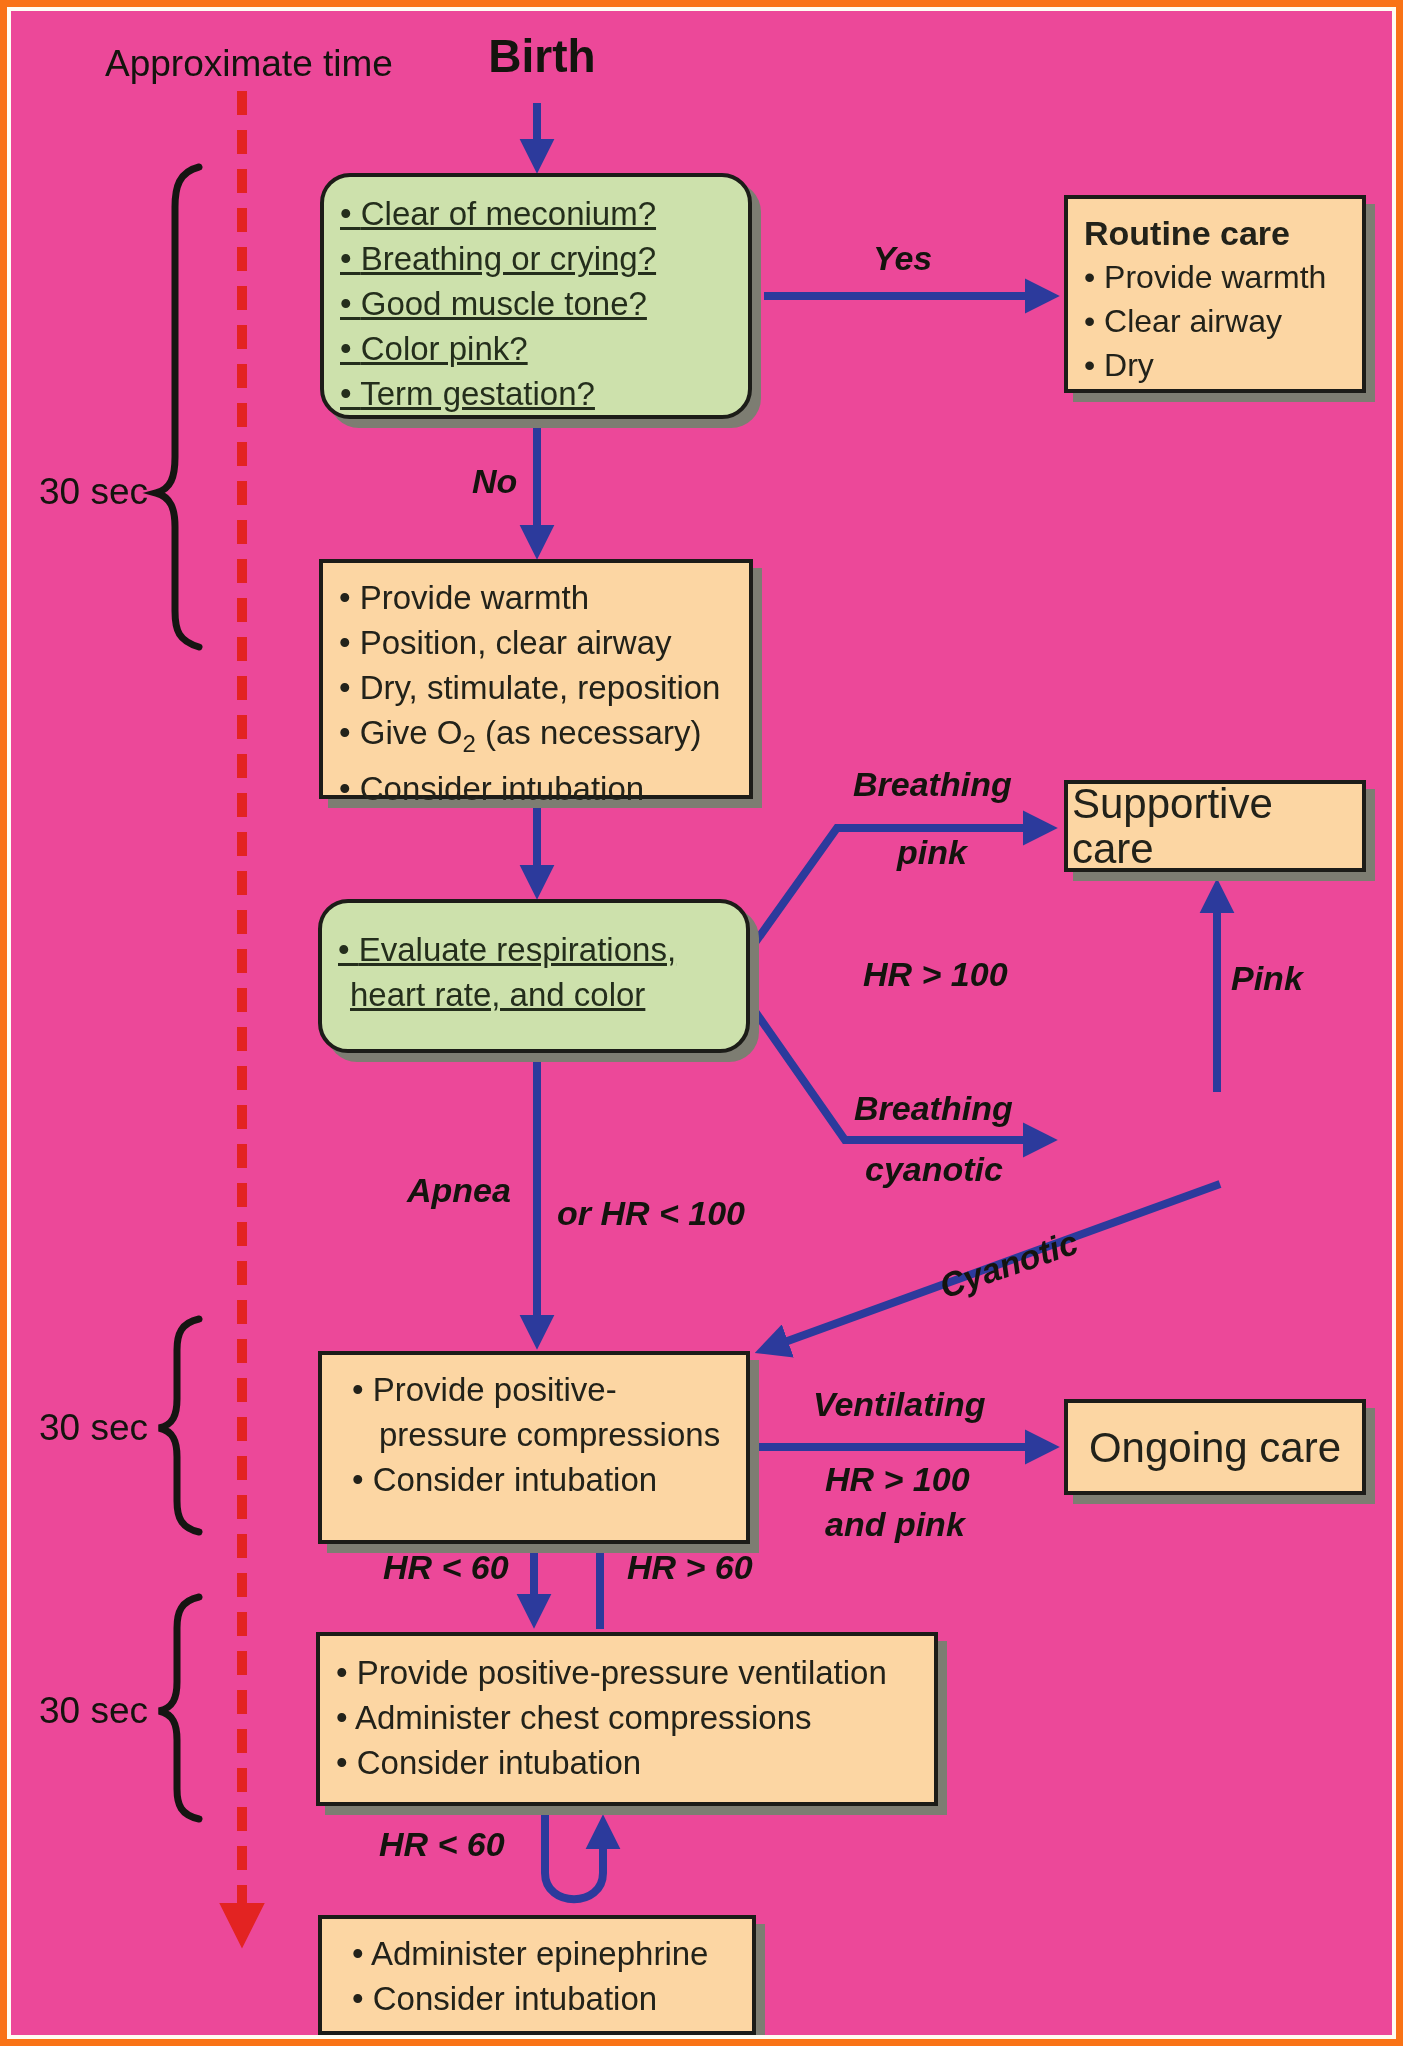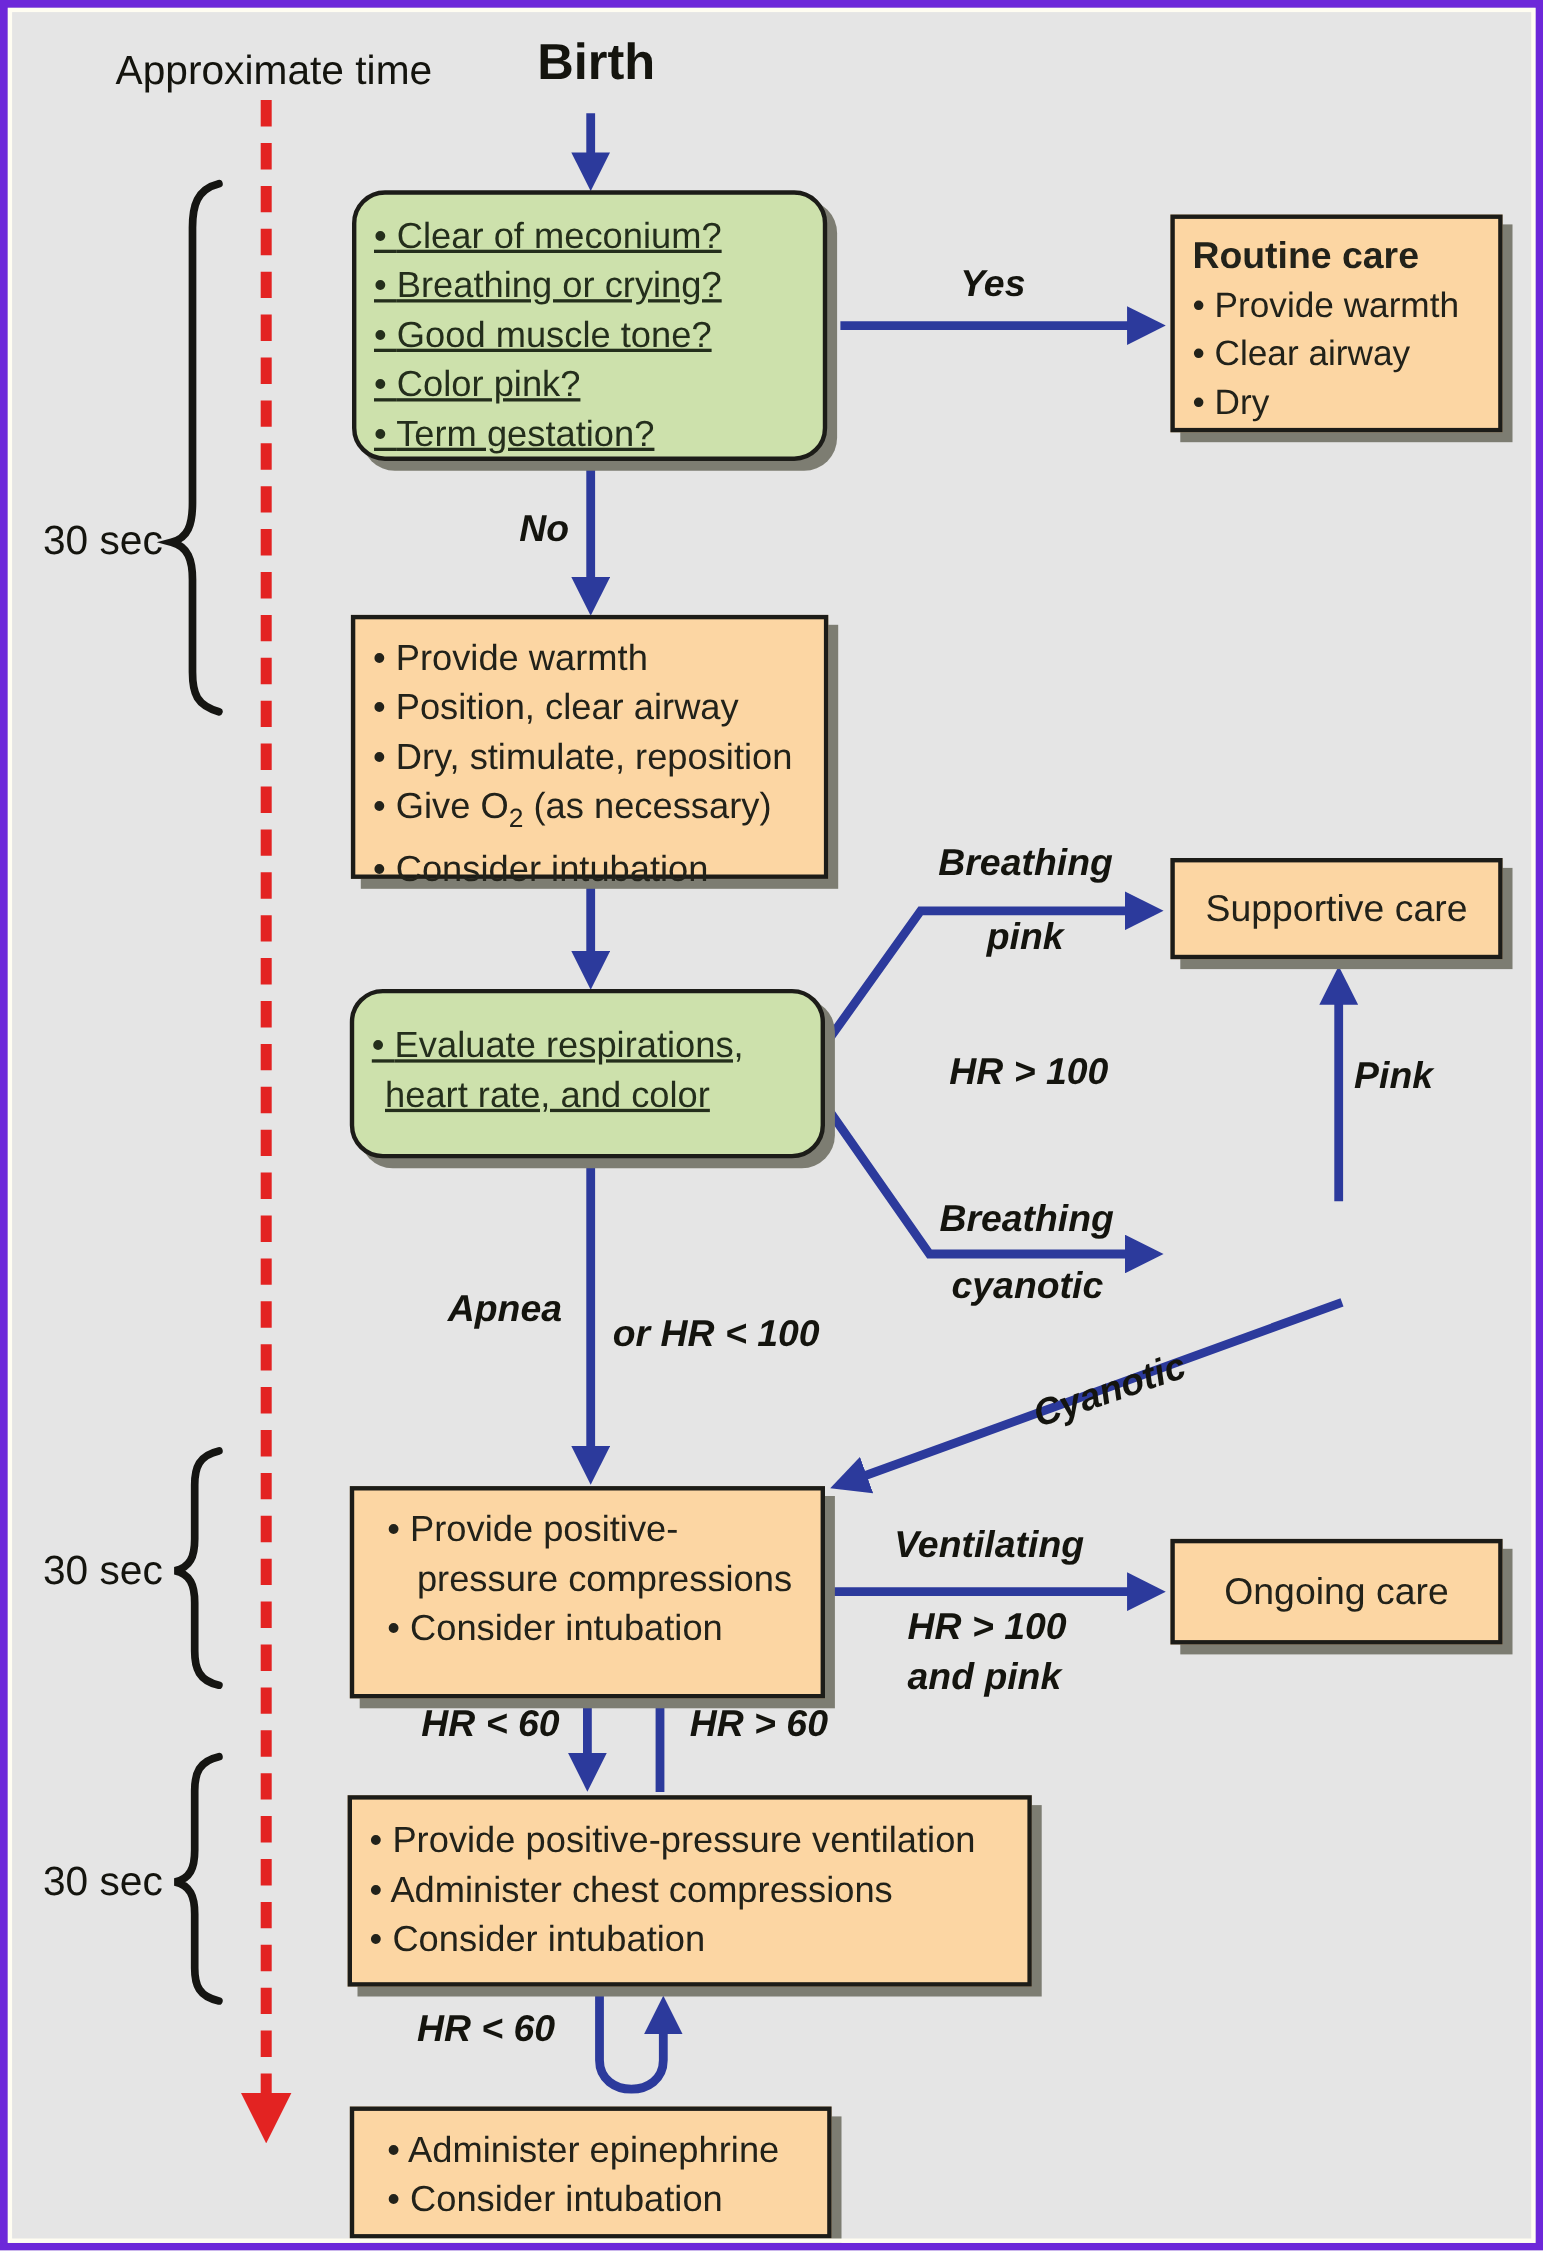--- a/index.html
+++ b/index.html
@@ -1,35 +1,35 @@
 <!DOCTYPE html>
 <html><head>
 <meta charset="utf-8">
 <style>
   html,body{margin:0;padding:0;background:#ffffff;}
   #canvas{
     position:relative;width:1403px;height:2046px;
-    background:#e5e5e5;
-    border:7px solid #6d28d9;
+    background:#ec4899;
+    border:7px solid #f97316;
     box-sizing:border-box;
     font-family:"Liberation Sans","DejaVu Sans",sans-serif;
     color:#21211a;
     overflow:hidden;
   }
   #frame-inner{position:absolute;inset:0;border:4px solid #fffdf2;pointer-events:none;z-index:5;}
   svg.layer{position:absolute;left:0;top:0;z-index:1;}
   .box{
     position:absolute;z-index:2;box-sizing:border-box;
     background:#fcd6a3;border:4px solid #1c1c18;
     box-shadow:9px 9px 0 #7d7d72;
     font-size:33px;line-height:45px;color:#22221a;
     padding:9px 12px 8px 16px;
   }
   .box.green{background:#cde1ac;border-radius:30px;color:#242e1c;text-decoration:underline;}
-  .box.center{display:flex;align-items:center;justify-content:center;font-size:34px;padding:4px;}
+  .box.center{display:flex;align-items:center;justify-content:center;font-size:42px;padding:4px;}
   .bl{white-space:nowrap;}
   .bl::before{content:"• ";}
   .indent{padding-left:27px;white-space:nowrap;}
   .boxtitle{font-weight:bold;font-size:34px;white-space:nowrap;}
   .elabel{
     position:absolute;z-index:3;font-weight:bold;font-style:italic;
     font-size:34px;color:#14140e;white-space:nowrap;
   }
   .plain{position:absolute;z-index:3;font-size:37px;color:#14140e;white-space:nowrap;}
   .birth{font-weight:bold;font-size:46px;}

